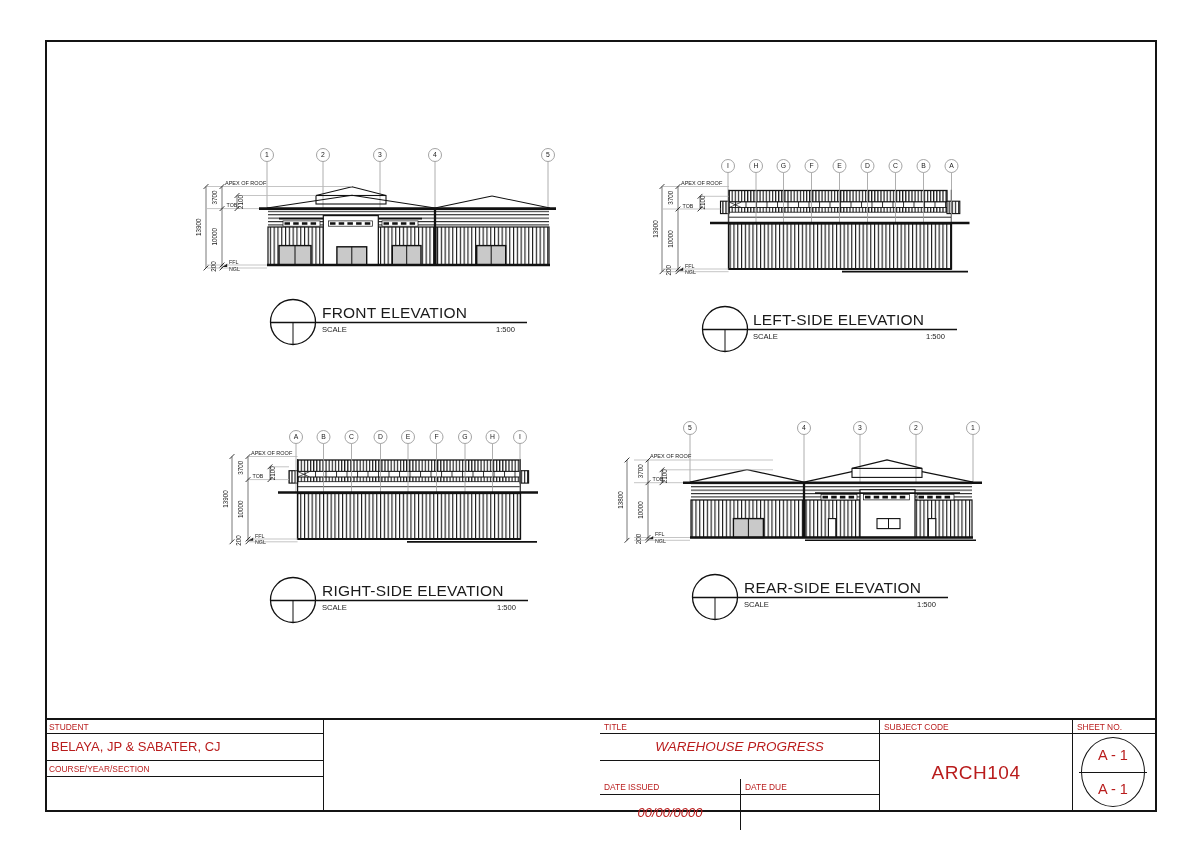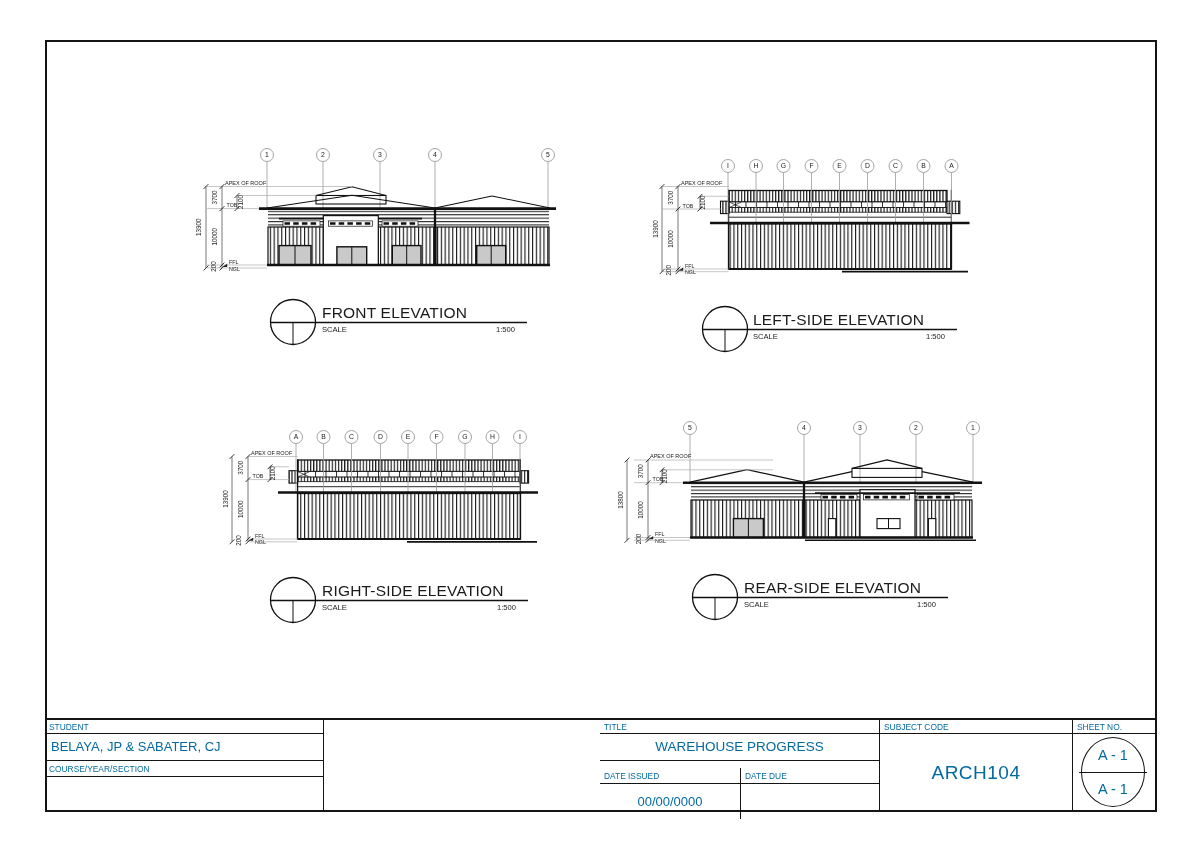--- a/index.html
+++ b/index.html
@@ -13,28 +13,28 @@
   .ln{stroke:#111;stroke-width:1.1;fill:none;}
   .xl{stroke:#b6b6b6;stroke-width:0.8;}
   .dl{stroke:#555;stroke-width:0.8;}
   .bubtxt{font-size:6.8px;text-anchor:middle;}
   .dimtxt{font-size:6.3px;text-anchor:middle;}
   .lvltxt{font-size:5.3px;}
   .apxtxt{font-size:5.5px;}
   .ttl{font-size:15.5px;letter-spacing:0.2px;}
   .scl{font-size:7.6px;}
   
-  .tblock{position:absolute;left:45px;top:718px;width:1110px;height:92px;border-top:2.2px solid #141414;box-sizing:border-box;color:#0369a1;}
+  .tblock{position:absolute;left:45px;top:718px;width:1110px;height:92px;border-top:2.2px solid #141414;box-sizing:border-box;color:#b91c1c;}
   .tb-col{position:absolute;top:0;height:92px;border-right:1.6px solid #141414;box-sizing:border-box;}
   .tb-label{font-size:8.4px;padding:2px 0 0 4px;height:13.5px;border-bottom:1px solid #141414;box-sizing:border-box;white-space:nowrap;overflow:hidden;}
   .tb-label2{font-size:8.4px;padding:3px 0 0 4px;height:15.5px;border-bottom:1px solid #141414;box-sizing:border-box;white-space:nowrap;overflow:hidden;}
   .tb-value{height:27.5px;border-bottom:1.6px solid #141414;box-sizing:border-box;display:flex;align-items:center;padding-left:6px;font-size:13px;white-space:nowrap;}
   .tb-value2{height:35.5px;box-sizing:border-box;display:flex;align-items:center;padding-left:6px;font-size:13px;white-space:nowrap;}
-  .center{justify-content:center;padding-left:0;}
-  .subrow{position:absolute;left:0;top:48px;width:100%;height:33px;}
+  .center{justify-content:center;padding-left:0;font-style:italic;}
+  .subrow{position:absolute;left:0;top:59px;width:100%;height:33px;}
   .subcell{position:absolute;top:0;height:51px;box-sizing:border-box;}
   .arch{position:absolute;left:0;top:13.5px;width:100%;height:78.5px;display:flex;align-items:center;justify-content:center;font-size:19px;letter-spacing:0.5px;}
   .sheetcirc{position:absolute;left:8px;top:17px;width:64px;height:70px;border:1.5px solid #141414;border-radius:50%;box-sizing:border-box;}
   .sc-line{position:absolute;left:-3px;right:-3px;top:50%;border-top:1.3px solid #141414;}
   .sc-txt{position:absolute;left:0;width:100%;height:50%;display:flex;align-items:center;justify-content:center;font-size:14.5px;}
   .sc-top{top:0;} .sc-bot{top:50%;}
 </style>
 </head>
 <body>
 

